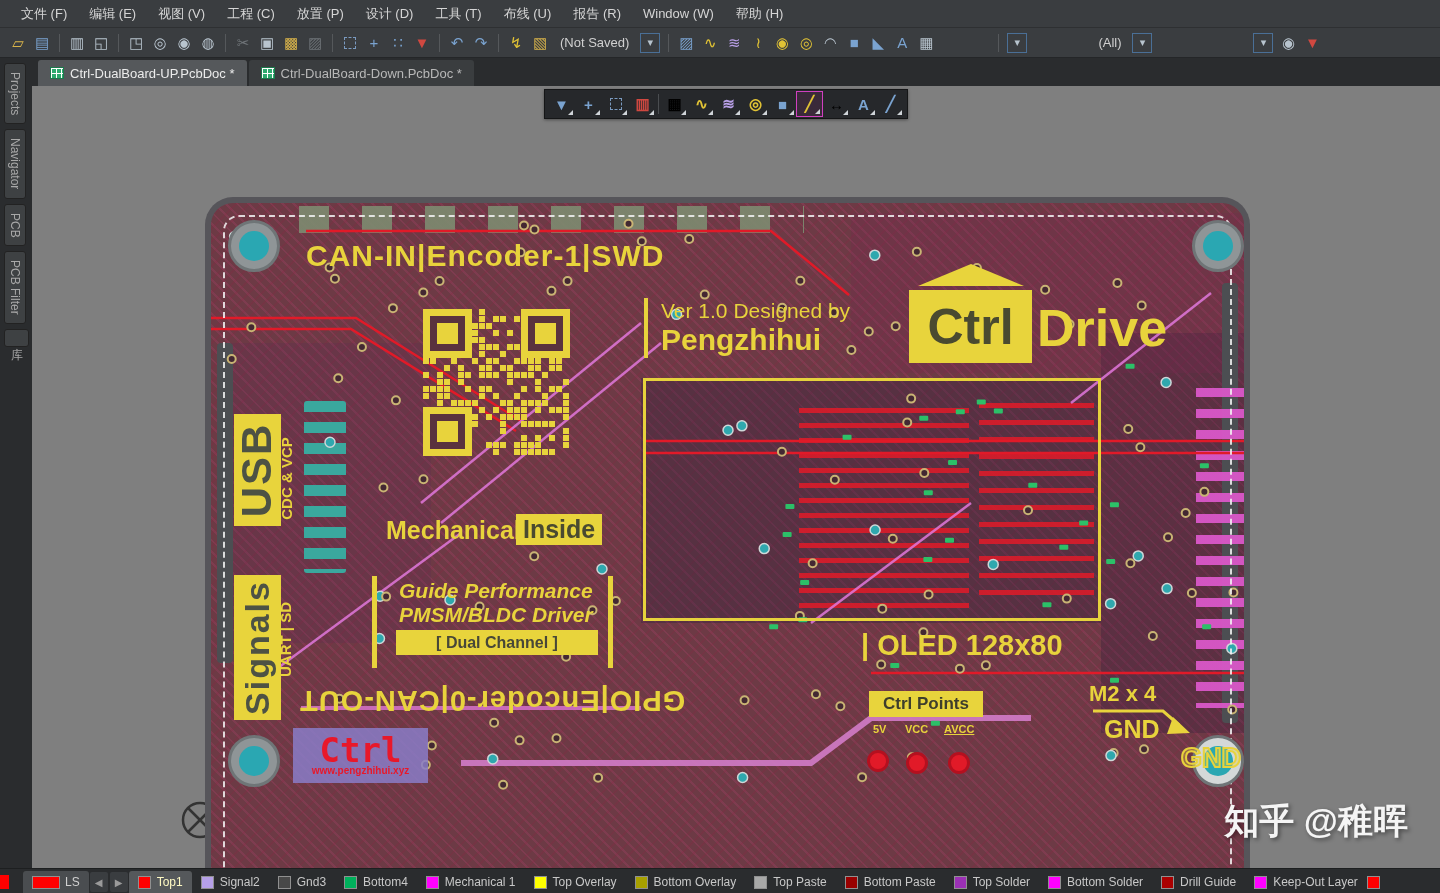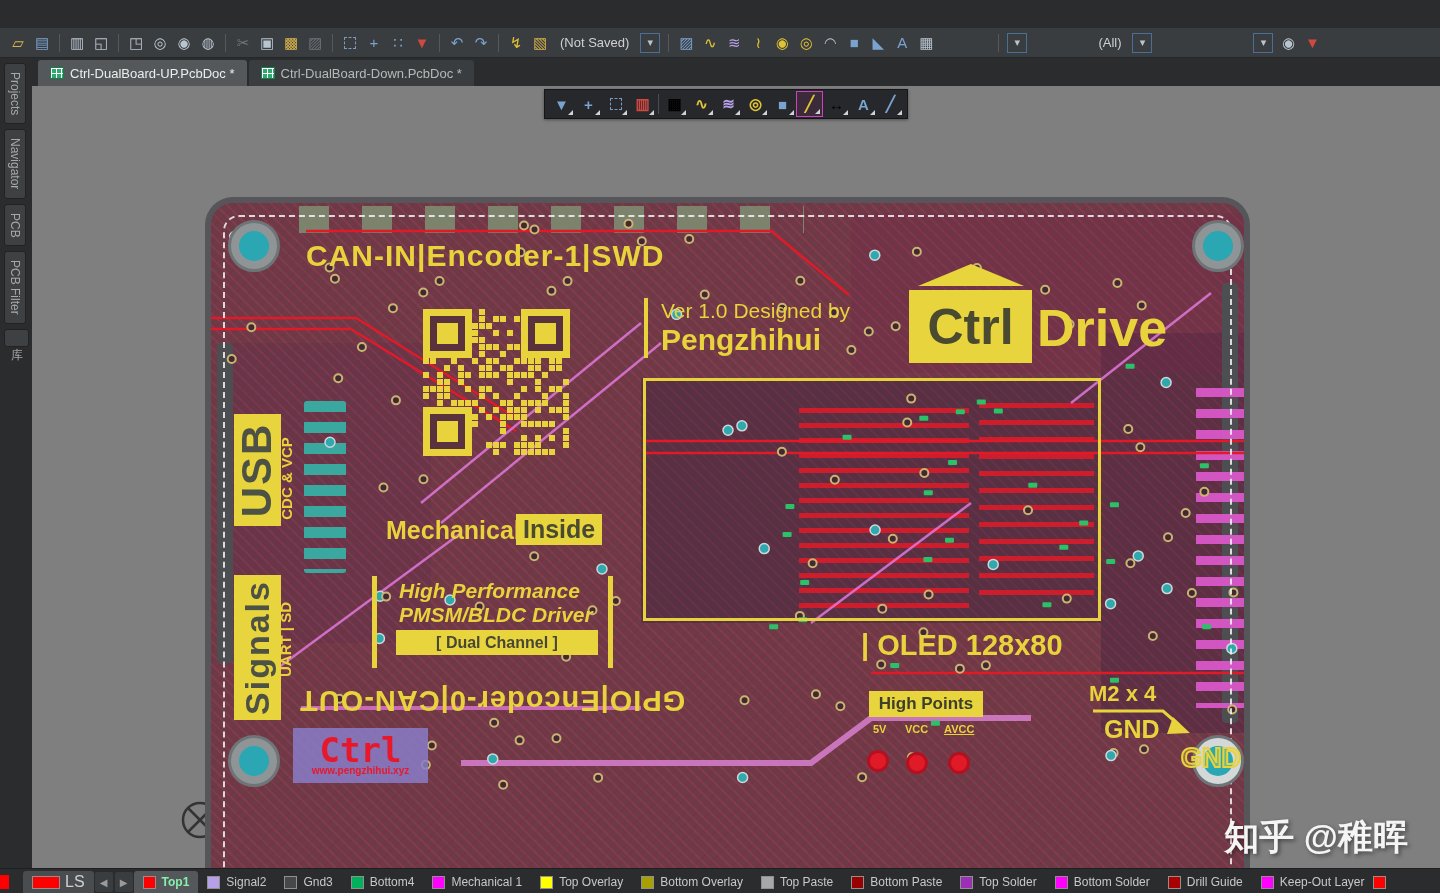--- a/index.html
+++ b/index.html
@@ -127,42 +127,55 @@
   .t-holegnd { left:970px; top:540px; font-size:27px; color:rgba(232,211,60,.35);
     -webkit-text-stroke:2px #e8d33c; z-index:6; }
   .t-brand { left:82px; top:525px; width:135px; height:55px; background:rgba(138,124,200,.85); z-index:4;
     display:flex; flex-direction:column; align-items:center; justify-content:center; position:absolute; }
   .t-brand .nm { font-family:"DejaVu Sans Mono", monospace; font-weight:bold; font-size:34px; color:#e8182a; line-height:30px; }
   .t-brand .url { font-size:10px; color:#e8182a; font-weight:bold; }
   .reddot { width:22px; height:22px; border-radius:50%; background:#e11a28; border:3px solid rgba(150,10,25,.6); z-index:4; }
   .rd1 { left:656px; top:547px; } .rd2 { left:695px; top:549px; } .rd3 { left:737px; top:549px; }
 
   .origin { position:absolute; left:148px; top:714px; width:40px; height:40px; z-index:3; }
-  .watermark { position:absolute; right:32px; top:728px; font-size:35px; font-weight:bold; color:#f5f5f5;
+  .watermark { position:absolute; right:32px; top:712px; font-size:35px; font-weight:bold; color:#f5f5f5;
     text-shadow:2px 2px 4px rgba(0,0,0,.45); z-index:40; }
 
   
   .layerbar { position:absolute; left:0; right:0; bottom:0; height:25px; background:#2a2c2e;
     display:flex; align-items:flex-end; overflow:hidden; border-top:1px solid #1d1f20; }
   .redsliver { width:9px; height:14px; background:#ff0000; margin:0 14px 4px 0; }
   .lstab { display:flex; align-items:center; gap:5px; background:#4a4d50; height:22px; padding:0 9px;
-    border-radius:3px 3px 0 0; color:#d0d0d0; font-size:16px; }
+    border-radius:3px 3px 0 0; color:#d0d0d0; font-size:12px; }
   .lstab .sw { width:28px; height:13px; }
   .arrowbtn { width:18px; height:20px; background:#3a3d40; color:#9a9a9a; font-size:10px;
     display:inline-flex; align-items:center; justify-content:center; margin:0 1px 1px 1px; border-radius:2px; }
   .ltab { display:flex; align-items:center; gap:6px; height:22px; padding:0 9px; color:#c8c8c8;
     font-size:12px; white-space:nowrap; }
-  .ltab.active { background:#55585b; color:#86efac; font-weight:bold; border-radius:3px 3px 0 0; }
+  .ltab.active { background:#55585b; color:#fef9c3; font-weight:normal; border-radius:3px 3px 0 0; }
   .sw { width:13px; height:13px; border:1px solid #909090; display:inline-block; }
 </style>
 </head>
 <body>
 
 <div class="app">
 
+  <div class="menubar">
+    <span class="menuitem">文件 (F)</span>
+    <span class="menuitem">编辑 (E)</span>
+    <span class="menuitem">视图 (V)</span>
+    <span class="menuitem">工程 (C)</span>
+    <span class="menuitem">放置 (P)</span>
+    <span class="menuitem">设计 (D)</span>
+    <span class="menuitem">工具 (T)</span>
+    <span class="menuitem">布线 (U)</span>
+    <span class="menuitem">报告 (R)</span>
+    <span class="menuitem">Window (W)</span>
+    <span class="menuitem">帮助 (H)</span>
+  </div>
 
   <div class="toolbar">
     <span class="tbtn gold">▱</span>
     <span class="tbtn blue">▤</span>
     <span class="tsep"></span>
     <span class="tbtn">▥</span>
     <span class="tbtn">◱</span>
     <span class="tsep"></span>
     <span class="tbtn">◳</span>
     <span class="tbtn">◎</span>
@@ -592,32 +605,32 @@
         <div class="vbox t-usb" style="position:absolute">
             <span>USB</span>
           </div>
         <div class="bt t-usbsub">
             <span>CDC &amp; VCP</span>
           </div>
         <div class="bt t-algo">Mechanical</div>
         <div class="bt t-inside">Inside</div>
         <div class="t-barL" style="position:absolute"></div>
         <div class="t-barR" style="position:absolute"></div>
-        <div class="bt t-perf1">High  Performance</div>
+        <div class="bt t-perf1">Guide  Performance</div>
         <div class="bt t-perf2">PMSM/BLDC Driver</div>
         <div class="t-dual" style="position:absolute">[ Dual Channel ]</div>
         <div class="vbox t-signals" style="position:absolute">
             <span>Signals</span>
           </div>
         <div class="bt t-sigsub">
             <span>UART | SD</span>
           </div>
         <div class="bt t-footer">GPIO|Encoder-0|CAN-OUT</div>
         <div class="bt t-oled">| OLED 128x80</div>
-        <div class="t-tpbox" style="position:absolute">High Points</div>
+        <div class="t-tpbox" style="position:absolute">Ctrl Points</div>
         <div class="bt t-tp1">5V</div>
         <div class="bt t-tp2">VCC</div>
         <div class="bt t-tp3">AVCC</div>
         <div class="reddot rd1" style="position:absolute"></div>
         <div class="reddot rd2" style="position:absolute"></div>
         <div class="reddot rd3" style="position:absolute"></div>
         <div class="bt t-m2">M2 x 4</div>
         <div class="bt t-gnd">GND</div>
         <div class="bt t-holegnd">GND</div>
         <div class="t-brand">

